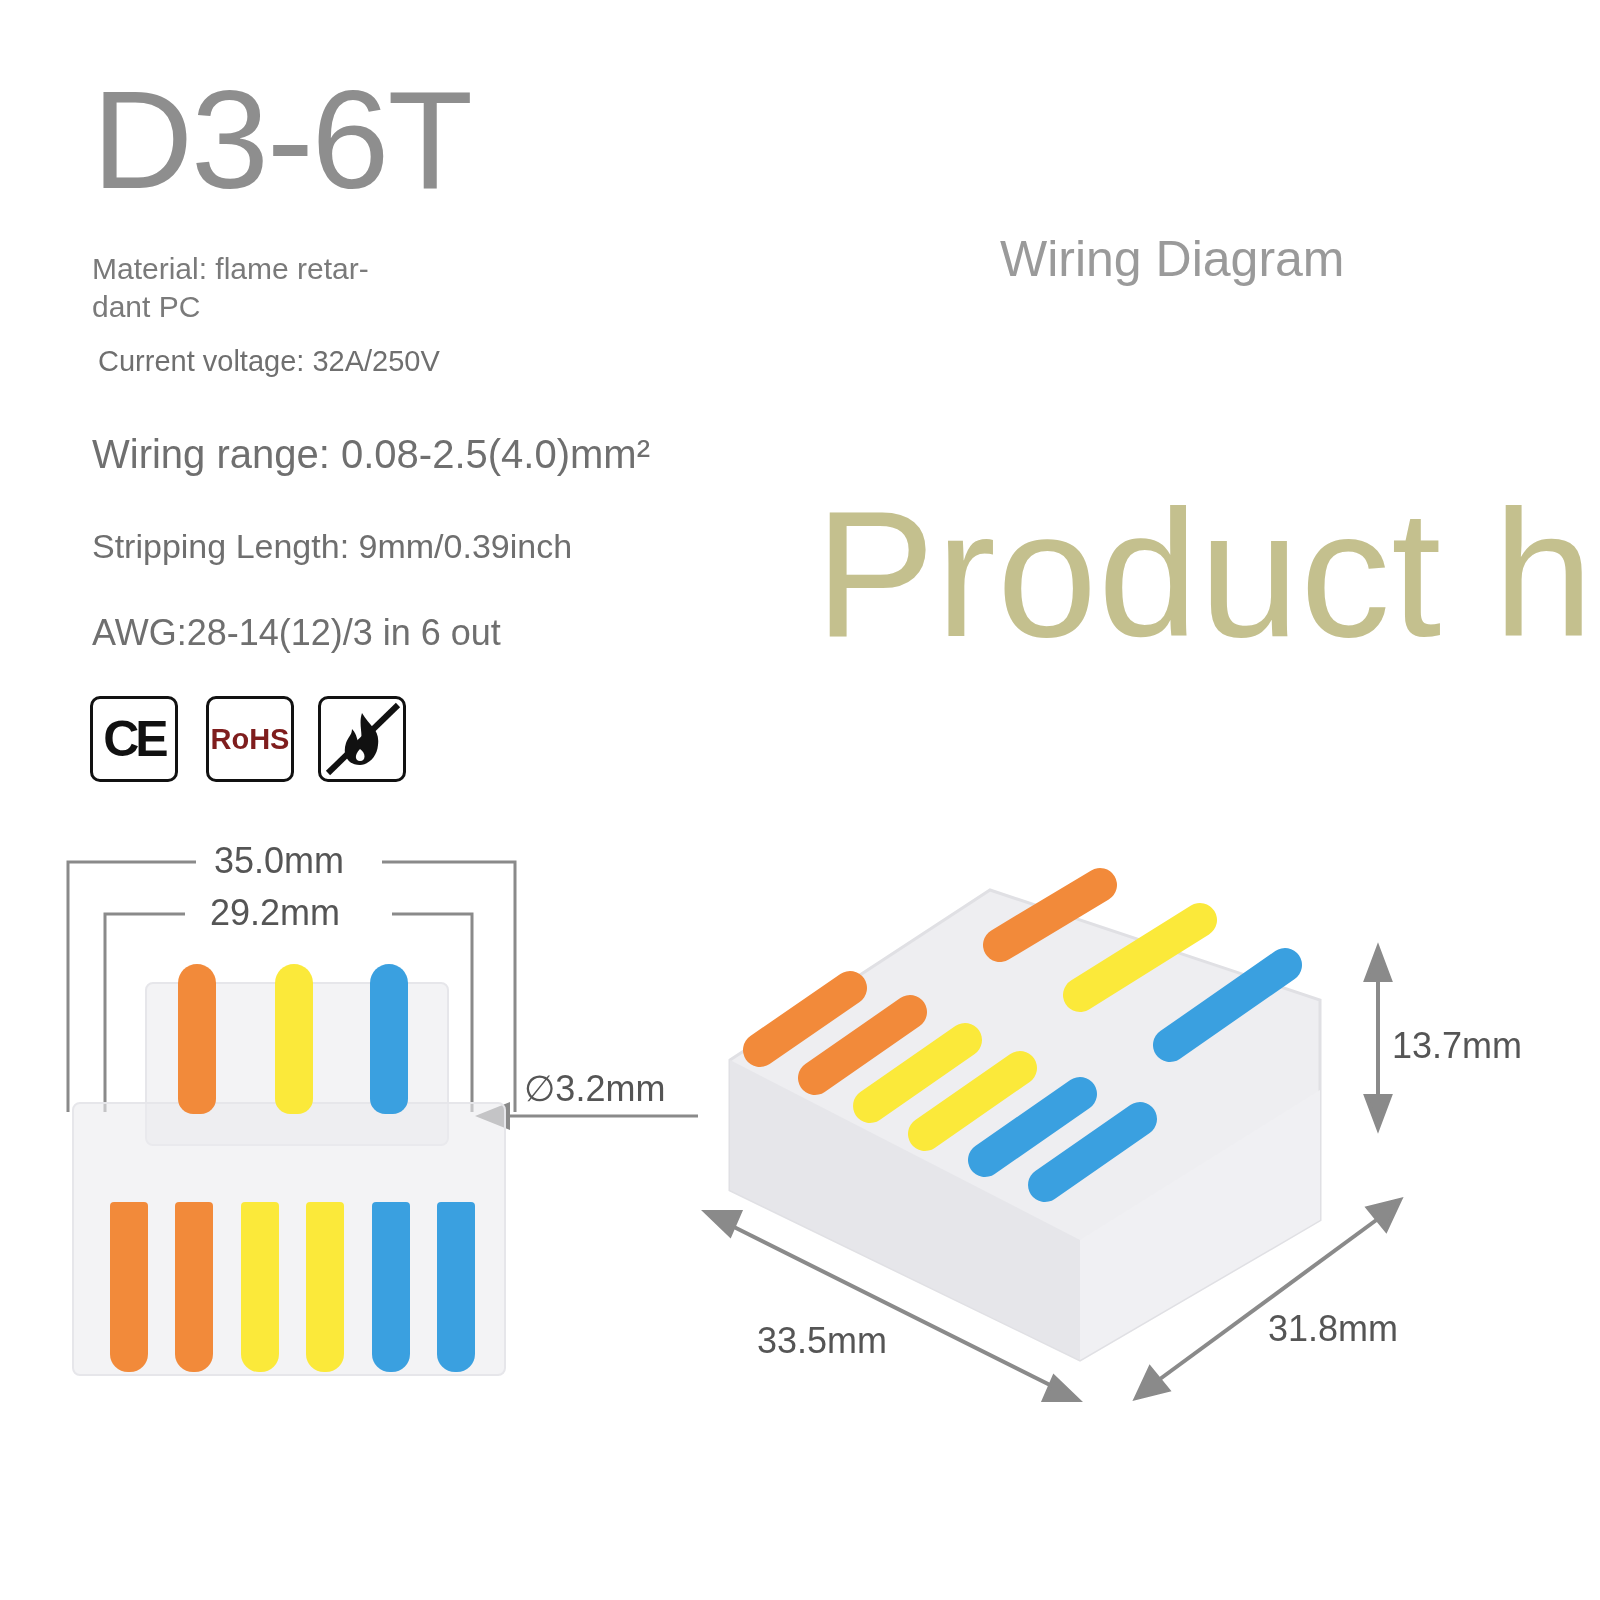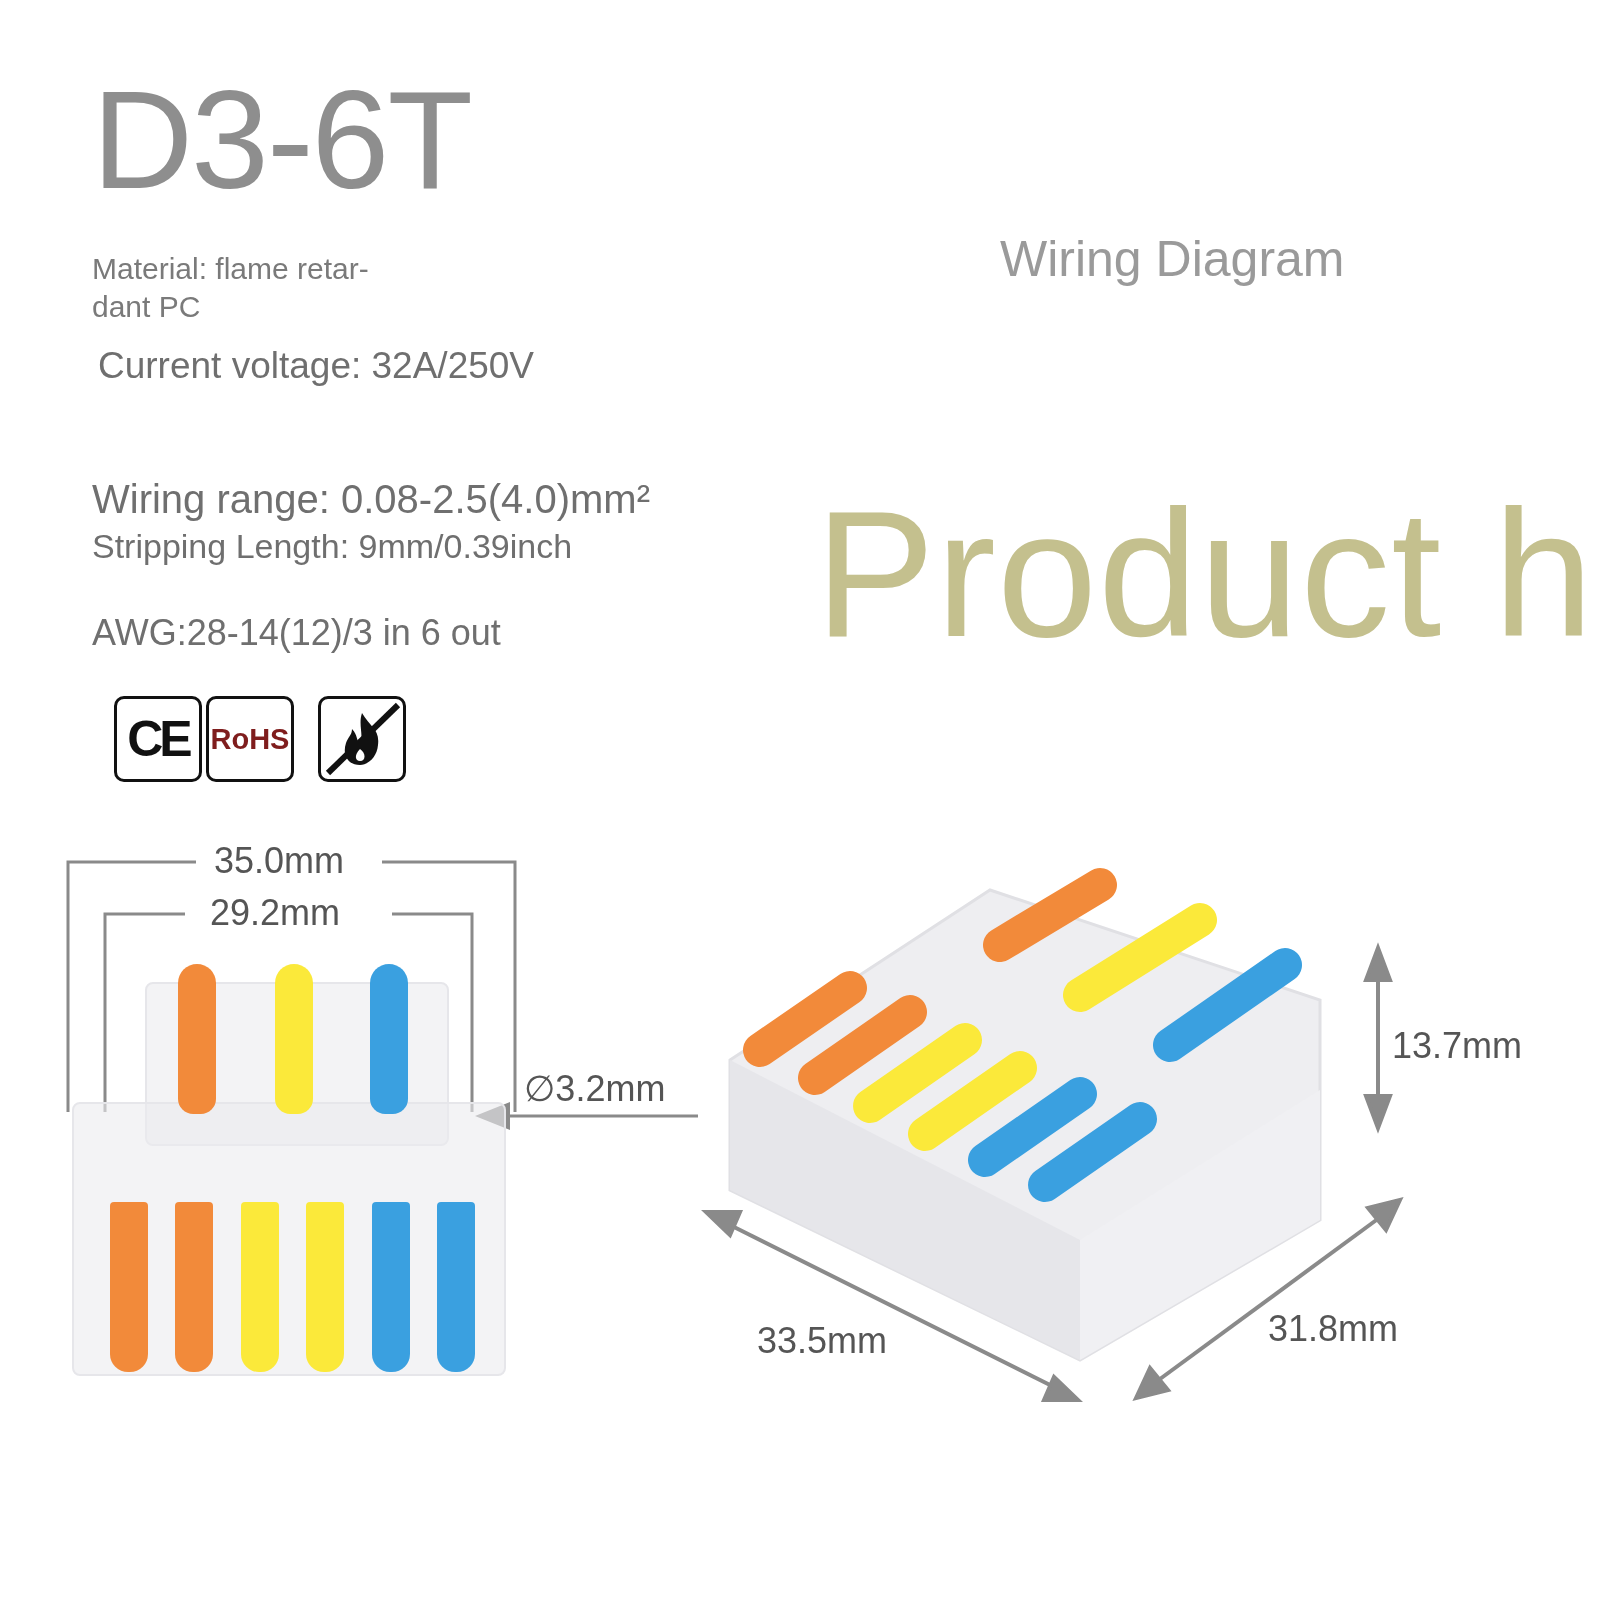--- a/index.html
+++ b/index.html
@@ -2,43 +2,43 @@
 <html><head>
 <meta charset="utf-8">
 <style>
   html, body { margin:0; padding:0; background:#ffffff; }
   body { width:1600px; height:1600px; position:relative; overflow:hidden;
          font-family:"Liberation Sans", sans-serif; }
   .abs { position:absolute; }
   .title { left:92px; top:70px; font-size:140px; color:#8e8e8e; letter-spacing:-2px; line-height:1; }
   .spec { color:#6f6f6f; white-space:nowrap; }
   .material { left:92px; top:250px; font-size:30px; line-height:38px; color:#7a7a7a; white-space:normal; width:300px; }
-  .voltage { left:98px; top:345px; font-size:37px; }
-  .wiring { left:92px; top:432px; font-size:40px;margin-top:45px; }
+  .voltage { left:98px; top:345px; font-size:29px; }
+  .wiring { left:92px; top:432px; font-size:40px; }
   .strip { left:92px; top:527px; font-size:34px; }
   .awg { left:92px; top:612px; font-size:36px;text-align:center; }
   .badge { top:696px; width:88px; height:86px; border:3px solid #111; border-radius:10px;
            box-sizing:border-box; display:flex; align-items:center; justify-content:center; background:#fff; }
   .wd { left:1000px; top:230px; font-size:50px; color:#9a9a9a; }
   .ph { left:815px; top:470px; font-size:180px; color:#c4c08e; white-space:nowrap; letter-spacing:1px; }
   .dim { font-size:36px; color:#555; white-space:nowrap; }
   .lever { position:absolute; border-radius:20px 20px 16px 16px; }
   .body-clear { position:absolute; background:rgba(235,235,238,0.6); border:2px solid #e6e6ea; border-radius:8px; }
 </style>
 </head>
 <body>
 
 <div class="abs title">D3-6T</div>
 <div class="abs spec material">Material: flame retar- dant PC</div>
 <div class="abs spec voltage">Current voltage: 32A/250V</div>
 <div class="abs spec wiring">Wiring range: 0.08-2.5(4.0)mm²</div>
 <div class="abs spec strip">Stripping Length: 9mm/0.39inch</div>
 <div class="abs spec awg">AWG:28-14(12)/3 in 6 out</div>
 
-<div class="abs badge" style="left:114px;border-radius:10px;">
+<div class="abs badge" style="left:90px;border-radius:10px;">
   <span style="font-size:50px;font-weight:bold;color:#111;letter-spacing:-4px;">CE</span>
 </div>
 <div class="abs badge" style="left:206px;">
   <span style="font-size:29px;font-weight:bold;color:#7f1d1d;">RoHS</span>
 </div>
 <div class="abs badge" style="left:318px;">
   <svg width="80" height="80" viewBox="0 0 80 80">
     <path d="M40 14 C48 28 58 30 56 46 C55 58 46 66 38 66 C26 66 20 56 24 44 C26 38 30 36 30 30 C36 36 34 42 38 44 C42 36 36 26 40 14 Z" fill="#111"></path>
     <path d="M38 50 C44 54 44 62 38 62 C33 62 32 56 38 50 Z" fill="#fff"></path>
     <line x1="6" y1="74" x2="76" y2="6" stroke="#111" stroke-width="6"></line>

